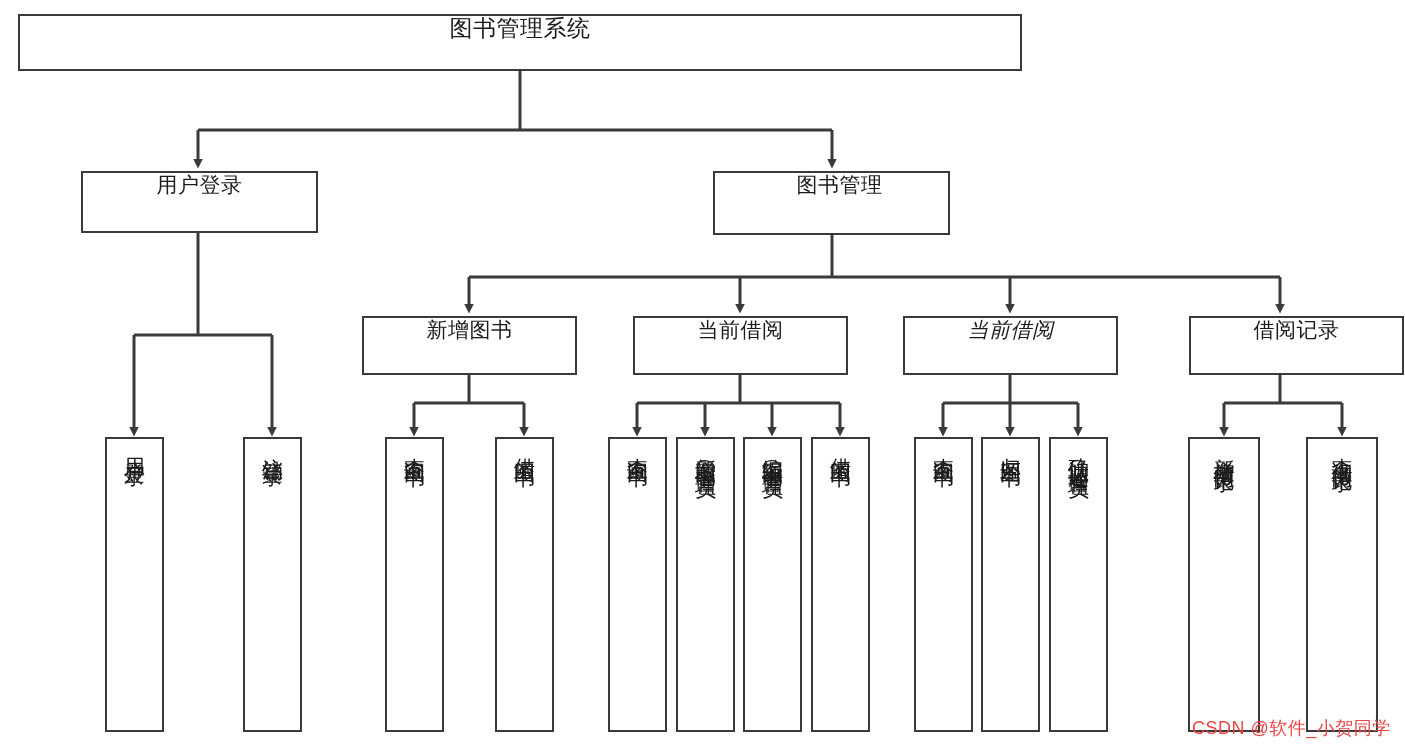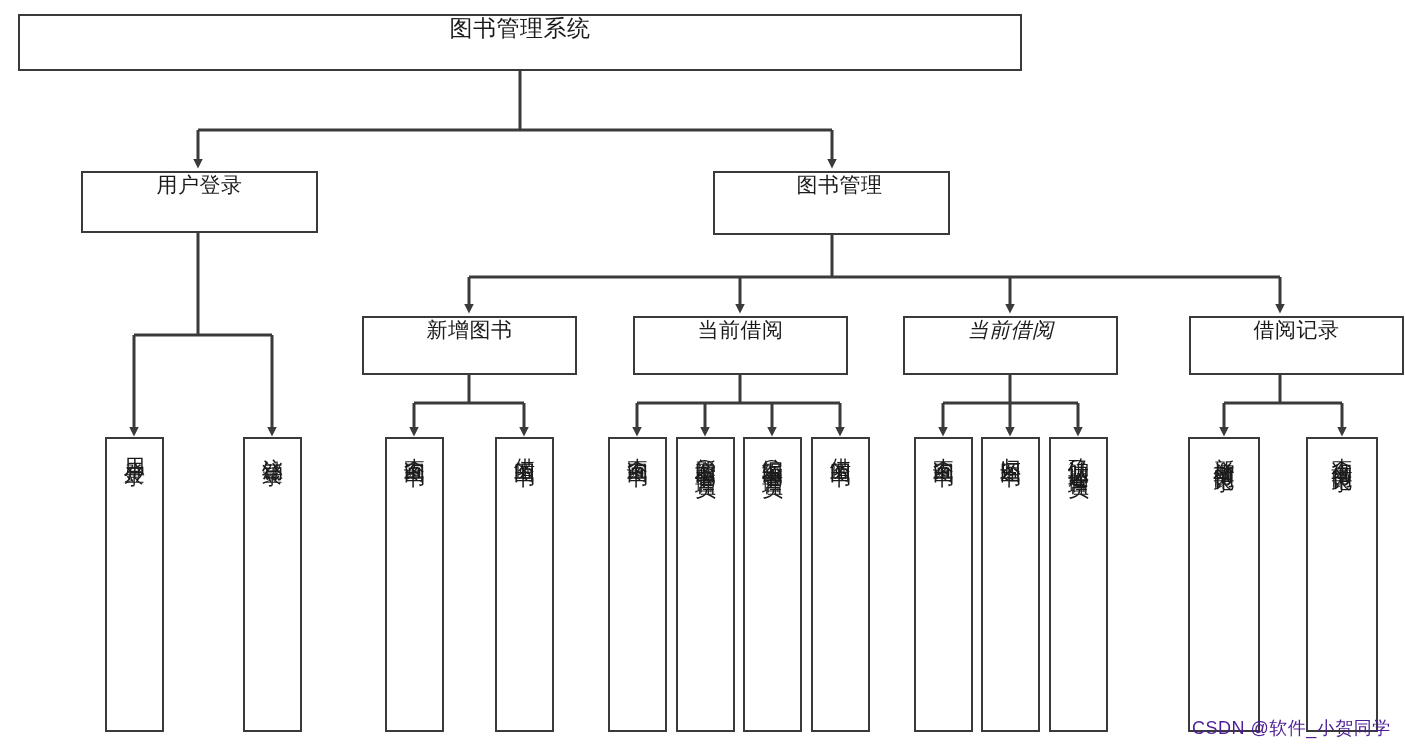--- a/index.html
+++ b/index.html
@@ -51,21 +51,21 @@
     letter-spacing: 3px;
     white-space: nowrap;
     display: block;
     padding-top: 2px;
   }
   .node.root {
     font-size: 23px;
   }
   .watermark {
     position: absolute;
-    color: #4c1d95;
+    color: #ef4444;
     font-size: 18px;
     letter-spacing: 0.5px;
     white-space: nowrap;
     user-select: none;
   }
 </style>
 </head>
 <body>
 
 <div id="canvas">

